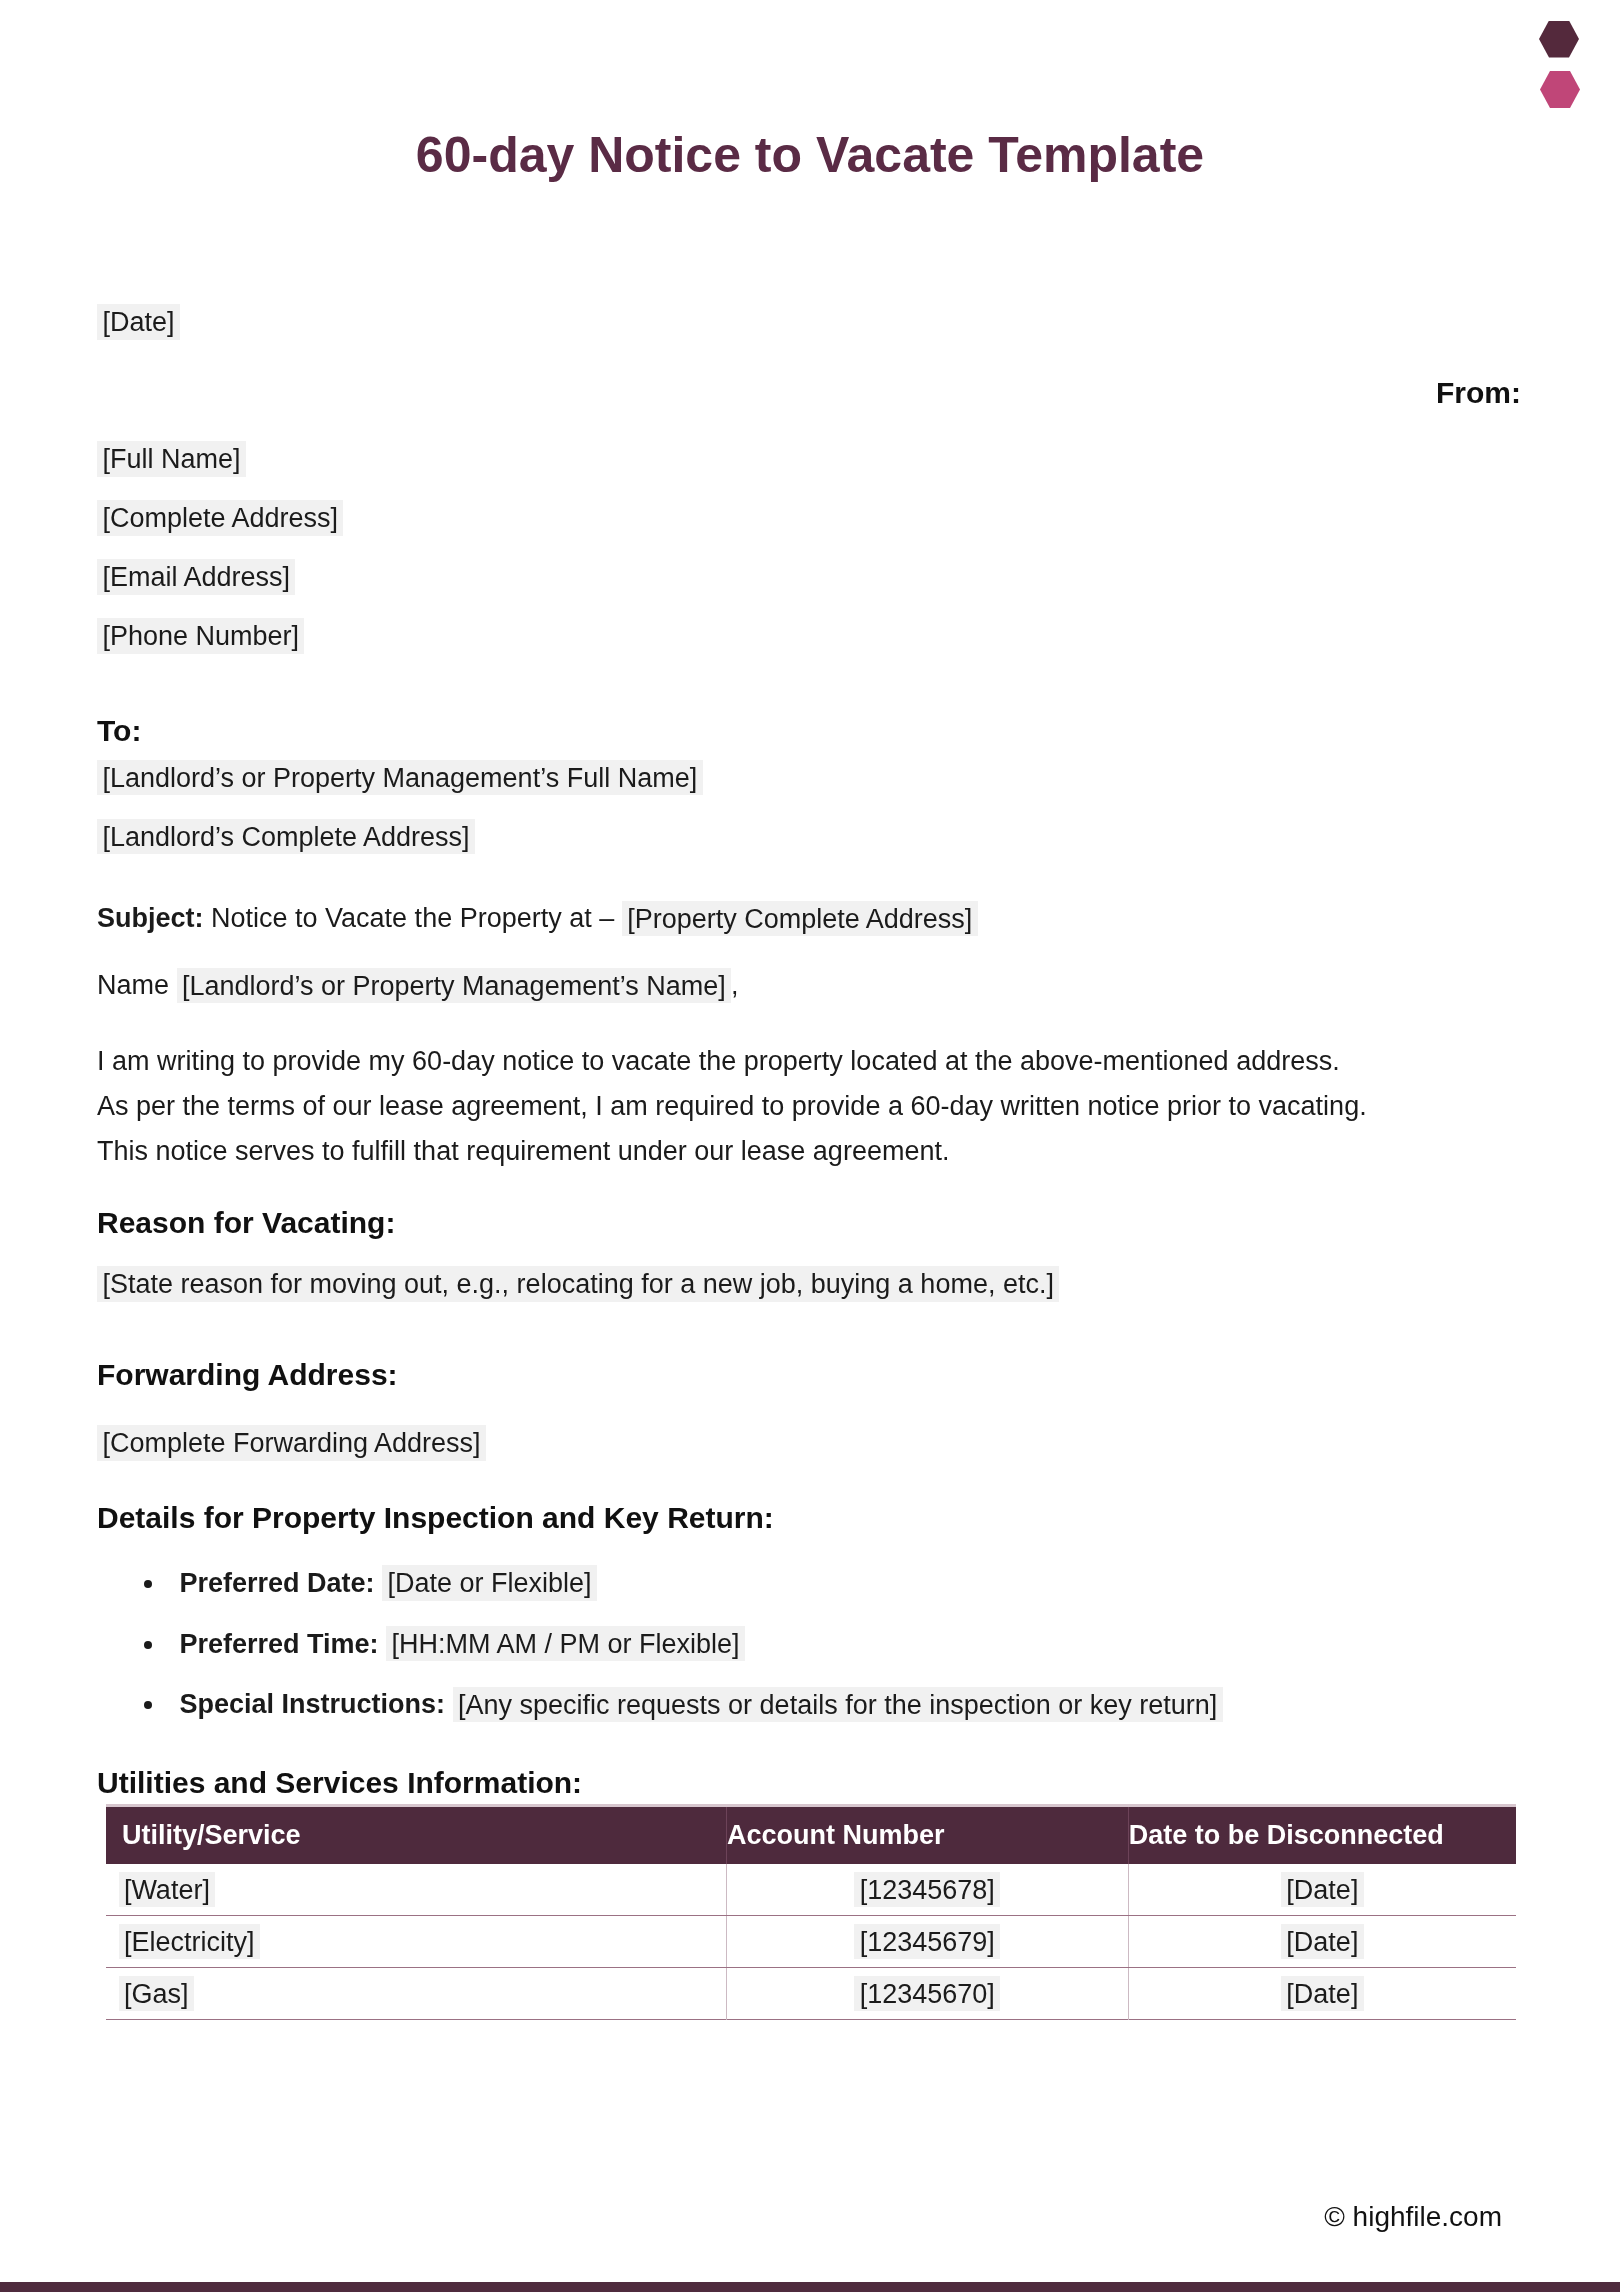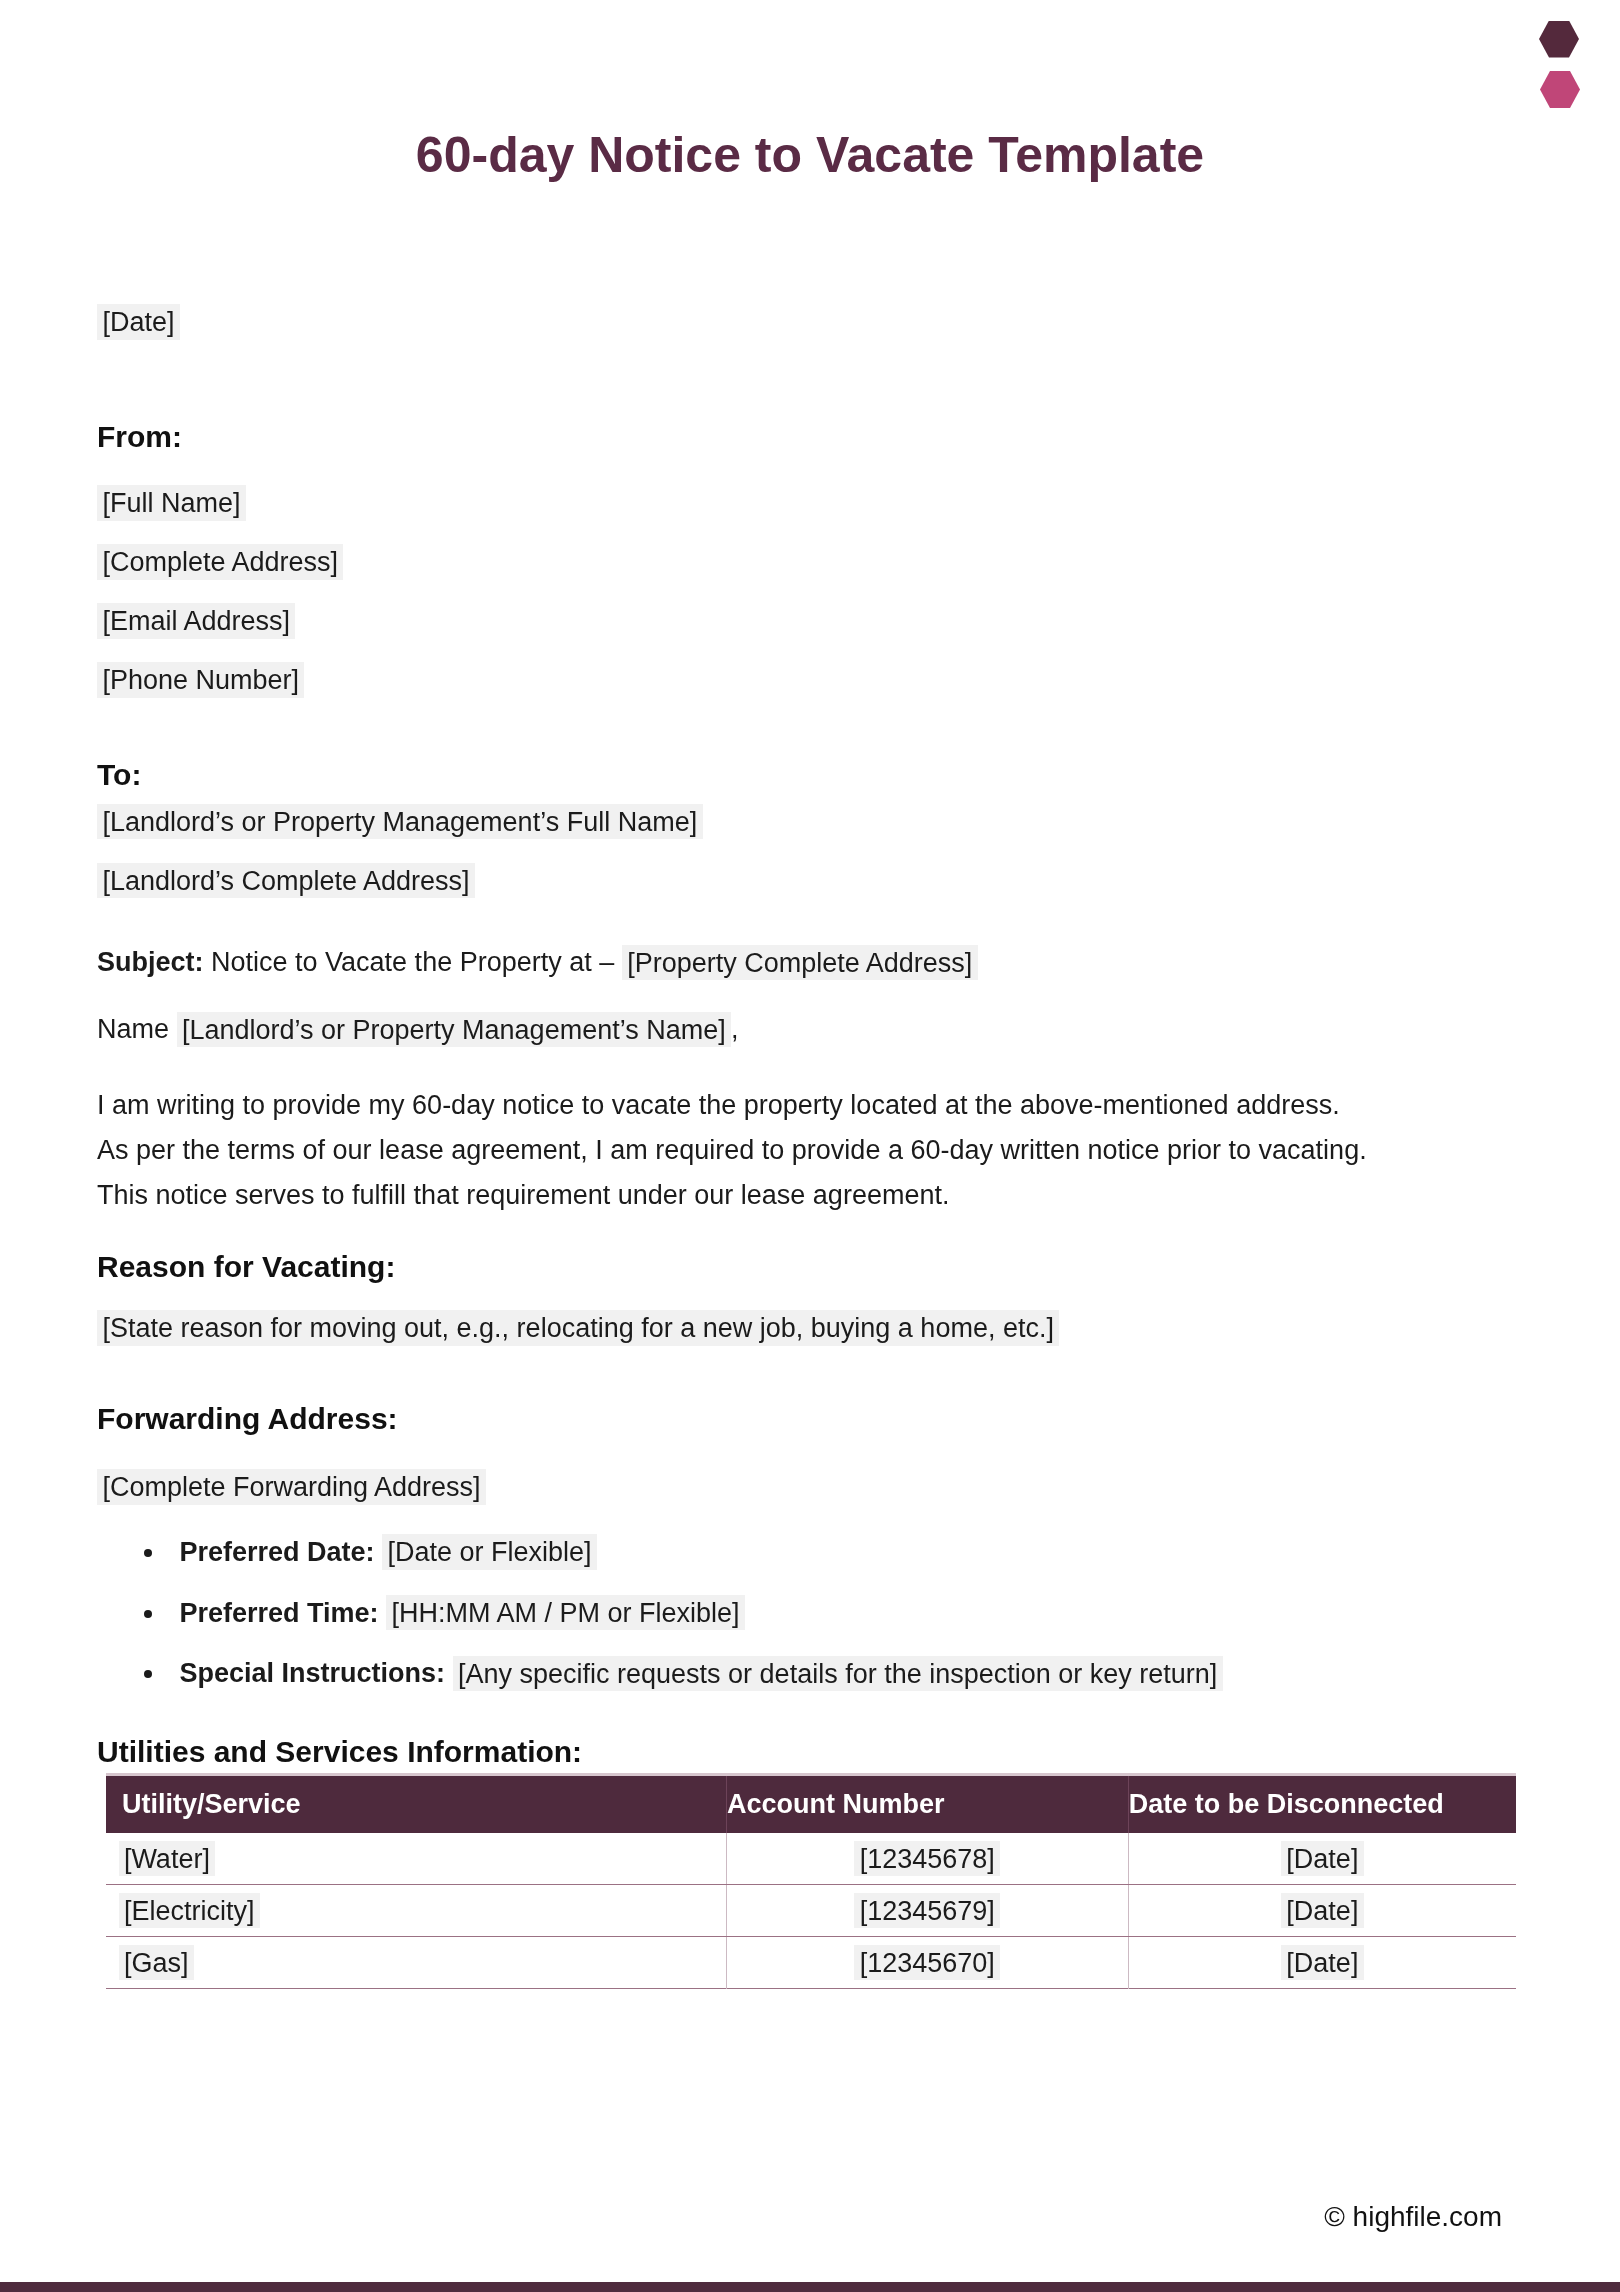--- a/index.html
+++ b/index.html
@@ -31,21 +31,21 @@
     line-height: 63px;
     font-weight: bold;
     color: #5a2b45;
   }
 
   .line  { font-size: 27px; line-height: 41px; }
   .h2    { font-size: 30px; line-height: 43px; font-weight: bold; color: #111111; margin: 0; }
   .hl    { background: #f1f1f1; padding: 2.7px 5.4px; }
 
   .p-date      { margin-top: 115px; }
-  .from-h      { margin-top: 72px; }
+  .from-h      { margin-top: 28px; text-align: right; }
   .f-line1     { margin-top: 25px; }
   .f-line      { margin-top: 18px; }
   .to-h        { margin-top: 52px; }
   .t-line1     { margin-top: 5.4px; }
   .t-line      { margin-top: 18px; }
   .subject     { margin-top: 41px; }
   .dear        { margin-top: 26px; }
   .para        { margin-top: 33px; }
   .para .line  { line-height: 45px; }
   .reason-h    { margin-top: 27px; }
@@ -170,20 +170,21 @@
     <p class="h2 reason-h">Reason for Vacating:</p>
     <div class="line reason-l">
       <span class="hl">[State reason for moving out, e.g., relocating for a new job, buying a home, etc.]</span>
     </div>
 
     <p class="h2 fwd-h">Forwarding Address:</p>
     <div class="line fwd-l">
       <span class="hl">[Complete Forwarding Address]</span>
     </div>
 
+    <p class="h2 details-h">Details for Property Inspection and Key Return:</p>
 
     <ul class="inspection">
       <li>
         <span class="b-label">Preferred Date:</span>
         <span class="hl">[Date or Flexible]</span>
       </li>
       <li>
         <span class="b-label">Preferred Time:</span>
         <span class="hl">[HH:MM AM / PM or Flexible]</span>
       </li>

